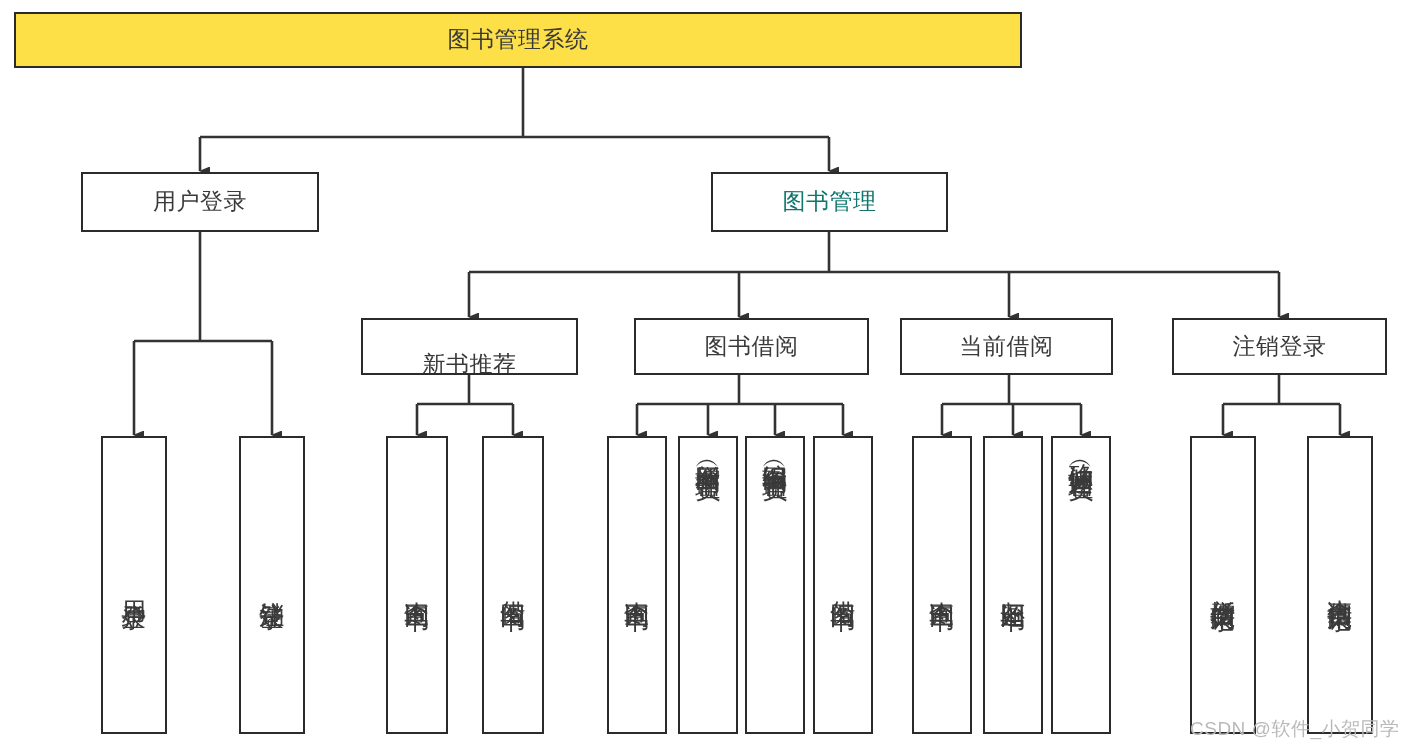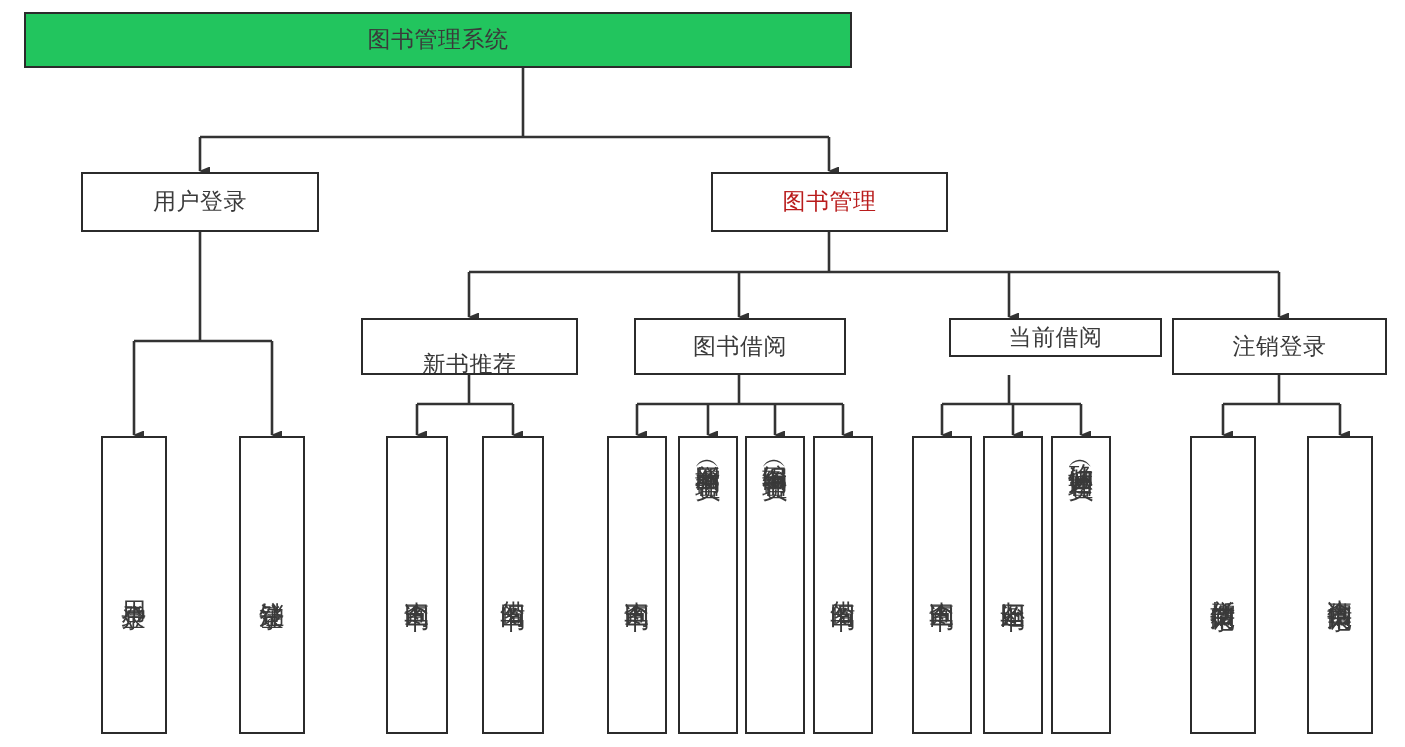--- a/index.html
+++ b/index.html
@@ -116,36 +116,36 @@
         <line x1="1013" y1="404" x2="1013" y2="435" marker-end="url(#arrowhead)"></line>
         <line x1="1081" y1="404" x2="1081" y2="435" marker-end="url(#arrowhead)"></line>
         <line x1="1279" y1="375" x2="1279" y2="404"></line>
         <line x1="1223" y1="404" x2="1340" y2="404"></line>
         <line x1="1223" y1="404" x2="1223" y2="435" marker-end="url(#arrowhead)"></line>
         <line x1="1340" y1="404" x2="1340" y2="435" marker-end="url(#arrowhead)"></line>
       </g>
   </svg>
 
   <div id="nodes">
-      <div class="node-box" style="left: 14px; top: 12px; width: 828px; height: 56px; border-color: rgb(43, 43, 43); background: #22c55e; margin-left: 10px;">
+      <div class="node-box" style="left: 14px; top: 12px; width: 1008px; height: 56px; border-color: rgb(43, 43, 43); background: #fde047;">
         <span class="node-label-h" style="color: rgb(58, 58, 58);">图书管理系统</span>
       </div>
       <div class="node-box" style="left: 81px; top: 172px; width: 238px; height: 60px; border-color: rgb(43, 43, 43); background: rgb(255, 255, 255);">
         <span class="node-label-h" style="color: rgb(58, 58, 58);">用户登录</span>
       </div>
       <div class="node-box" style="left: 711px; top: 172px; width: 237px; height: 60px; border-color: rgb(43, 43, 43); background: rgb(255, 255, 255);">
-        <span class="node-label-h" style="color: #b91c1c;">图书管理</span>
+        <span class="node-label-h" style="color: #0f766e;">图书管理</span>
       </div>
       <div class="node-box" style="left: 361px; top: 318px; width: 217px; height: 57px; border-color: rgb(43, 43, 43); background: rgb(255, 255, 255);">
         <span class="node-label-h" style="color: rgb(58, 58, 58); margin-top: 36px;">新书推荐</span>
       </div>
-      <div class="node-box" style="left: 634px; top: 318px; width: 212px; height: 57px; border-color: rgb(43, 43, 43); background: rgb(255, 255, 255);">
+      <div class="node-box" style="left: 634px; top: 318px; width: 235px; height: 57px; border-color: rgb(43, 43, 43); background: rgb(255, 255, 255);">
         <span class="node-label-h" style="color: rgb(58, 58, 58);">图书借阅</span>
       </div>
-      <div class="node-box" style="left: 949px; top: 318px; width: 213px; height: 39px; border-color: rgb(43, 43, 43); background: rgb(255, 255, 255);">
+      <div class="node-box" style="left: 900px; top: 318px; width: 213px; height: 57px; border-color: rgb(43, 43, 43); background: rgb(255, 255, 255);">
         <span class="node-label-h" style="color: rgb(58, 58, 58);">当前借阅</span>
       </div>
       <div class="node-box" style="left: 1172px; top: 318px; width: 215px; height: 57px; border-color: rgb(43, 43, 43); background: rgb(255, 255, 255);">
         <span class="node-label-h" style="color: rgb(58, 58, 58);">注销登录</span>
       </div>
       <div class="node-box" style="left: 101px; top: 436px; width: 66px; height: 298px; border-color: rgb(43, 43, 43); background: rgb(255, 255, 255);">
         <div class="v-wrap center">
           <span class="node-label-v" style="color: rgb(58, 58, 58);">用户登录</span>
         </div>
       </div>
@@ -204,14 +204,15 @@
           <span class="node-label-v" style="color: rgb(58, 58, 58);">新增借阅记录</span>
         </div>
       </div>
       <div class="node-box" style="left: 1307px; top: 436px; width: 66px; height: 298px; border-color: rgb(43, 43, 43); background: rgb(255, 255, 255);">
         <div class="v-wrap center">
           <span class="node-label-v" style="color: rgb(58, 58, 58);">查询借阅记录</span>
         </div>
       </div>
     </div>
 
+  <div class="watermark" style="left: 1190px; top: 716px; color: rgb(185, 185, 185);">CSDN @软件_小贺同学</div>
 
 </div>
 
 </body></html>

